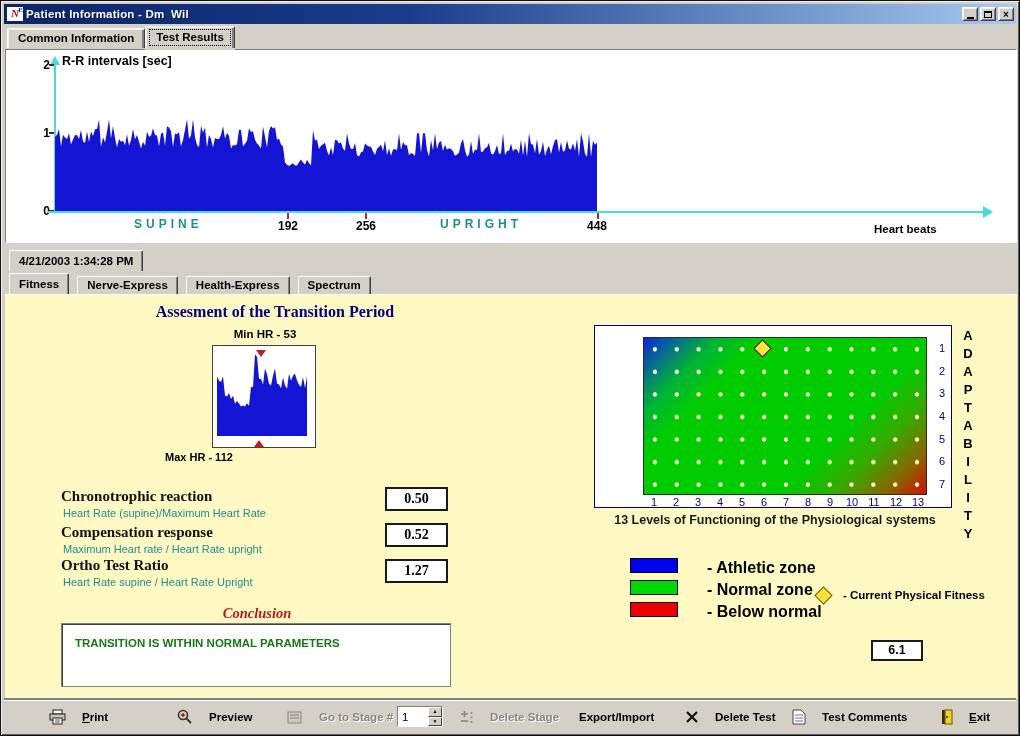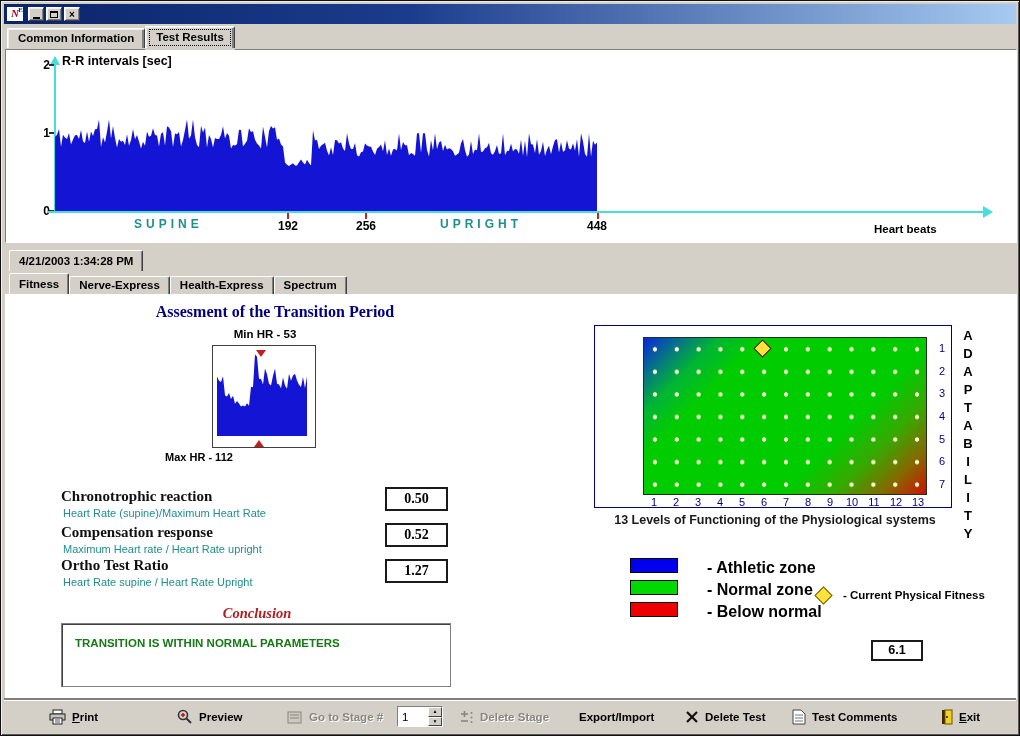--- a/index.html
+++ b/index.html
@@ -52,29 +52,29 @@
   .ytick { position:absolute; left:30px; width:14px; text-align:right; font-size:12px; font-weight:bold; color:#000; }
   .ytickdash { position:absolute; left:43px; width:5px; height:2px; background:#303030; }
   .redtick { position:absolute; top:163px; width:2px; height:6px; background:#cc2121; }
   .xtick { position:absolute; top:169px; width:40px; text-align:center; font-size:12px; font-weight:bold; color:#000; }
   .regionlbl { position:absolute; top:167px; font-size:12px; font-weight:bold; color:#1f8e8e; letter-spacing:4px; }
   #rr-xlabel { position:absolute; left:868px; top:173px; font-size:11.5px; font-weight:bold; color:#000; }
   #rr-wave { position:absolute; left:49px; top:10px; }
 
   
   #stage-tabs { left:8px; top:249px; height:21px; }
-  #result-tabs { left:8px; top:272px; height:21px; }
+  #result-tabs { left:8px; top:272px; height:21px;gap:8px; }
   .tab2 { background:#d4d0c8; border:1px solid; border-color:#fff #404040 #d4d0c8 #fff;
     box-shadow:inset -1px 0 0 #808080; border-bottom:none; height:18px;
     padding:2px 9px 3px; font-size:11.5px; font-weight:bold; color:#000; border-radius:2px 2px 0 0; }
   .tab2.active { height:21px; padding-top:4px; z-index:2; }
 
   
   #content { position:absolute; left:4px; top:293px; width:1012px; height:405px;
-    background:#ffffff; border-top:1px solid #fff; }
+    background:#fef9c3; border-top:1px solid #fff; }
   .navyserif { font-family:"Liberation Serif",serif; font-weight:bold; color:#000080; }
   #trans-title { position:absolute; left:60px; top:8px; width:420px; text-align:center; font-size:16px; }
   #minhr { position:absolute; left:160px; top:33px; width:200px; text-align:center;
     font-size:11.5px; font-weight:bold; color:#000; }
   #maxhr { position:absolute; left:160px; top:156px; width:200px; 
     font-size:11px; font-weight:bold; color:#000; }
   #minibox { position:absolute; left:207px; top:50px; width:104px; height:103px;
     background:#fff; border:1px solid #404040; }
   #mini-wave { position:absolute; left:4px; top:2px; }
   .tri-down { position:absolute; left:43px; top:4px; width:0; height:0;
@@ -131,40 +131,41 @@
   #lof-label { position:absolute; left:588px; top:342px; font-family:"Liberation Serif",serif;
     font-size:17px; font-weight:bold; color:#d42020; }
   #lof-box { position:absolute; left:866px; top:345px; width:52px; height:21px; background:#fff;
     border:2px solid #1a1a1a; text-align:center; line-height:17px;
     font-size:12.5px; font-weight:bold; color:#000; }
 
   
   #toolbar { position:absolute; left:3px; right:3px; bottom:3px; height:32px;
     background:#d4d0c8; border-top:1px solid #fff; box-shadow:0 -2px 0 #808080; }
   .tbitem { position:absolute; top:6px; height:20px; display:flex; align-items:center;
-    gap:6px; font-size:11.5px; font-weight:bold; color:#000; white-space:nowrap; }
+    gap:16px; font-size:11.5px; font-weight:bold; color:#000; white-space:nowrap; }
   .tbitem.disabled { color:#8a867e; text-shadow:1px 1px 0 #fff; }
   .u1::first-letter { text-decoration:underline; }
   #spin-wrap { position:absolute; left:393px; top:5px; width:46px; height:21px;
     background:#fff; border:1px solid; border-color:#808080 #fff #fff #808080;
     box-shadow:inset 1px 1px 0 #404040; display:flex; }
   #spin-input { flex:1; border:none; outline:none; font-size:11.5px; padding-left:4px;
     font-family:"Liberation Sans",sans-serif; width:28px; }
   #spin-btns { width:14px; display:flex; flex-direction:column; }
   .spinbtn { flex:1; background:#d4d0c8; border:1px solid; border-color:#fff #404040 #404040 #fff;
     font-size:5px; line-height:7px; text-align:center; color:#000; }
   svg.icon { display:block; }
 </style>
 </head>
 <body>
 
 <div id="win">
 
   <div id="titlebar">
     <div id="app-icon"><span>N</span><i>E</i></div>
+    <div id="title-text">Patient Information - Dm  Wil</div>
     <div class="winbtn" id="btn-min">
         <span></span>
       </div>
     <div class="winbtn" id="btn-max">
         <span></span>
       </div>
     <div class="winbtn" id="btn-close">×</div>
   </div>
 
   <div id="main-tabs" class="tabrow">

